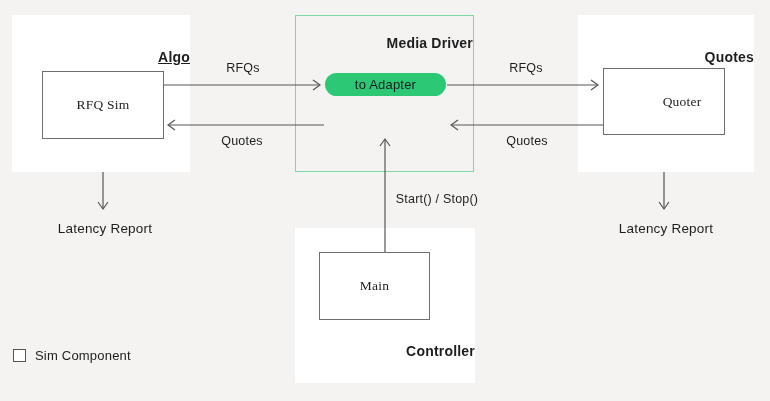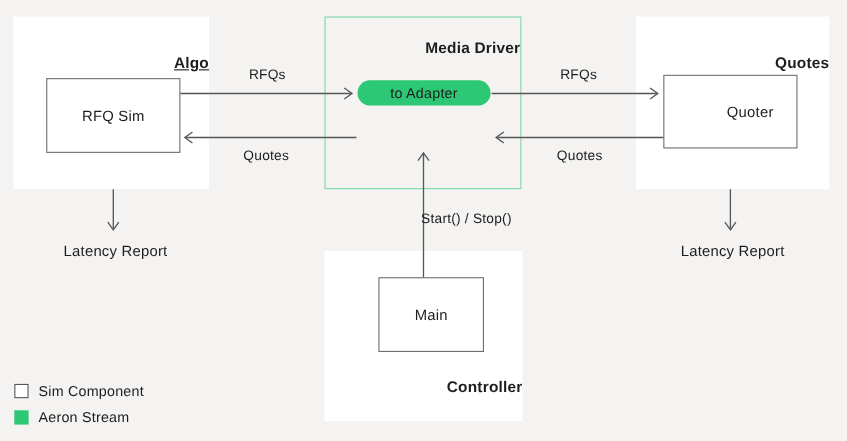--- a/index.html
+++ b/index.html
@@ -39,20 +39,21 @@
     border:1px solid var(--green_border);
   }
   .node{
     position:absolute;
     background:var(--panel);
     border:1px solid var(--node_border);
     display:flex;align-items:center;justify-content:center;
     font-size:13.5px;
     font-weight:500;
     letter-spacing:.2px;
+    font-family:Liberation Serif, serif;
   }
   .pill{
     position:absolute;
     height:23px;
     background:var(--green);
     border-radius:12px;
     display:flex;align-items:center;justify-content:center;
     font-size:13px;
     font-weight:500;
     letter-spacing:.2px;
@@ -127,21 +128,21 @@
   <div class="panel" style="left:578px;top:15px;width:176px;height:157px;">
     <div class="panel-title" style="top:34px;">Quotes</div>
   </div>
   <div class="node" style="left:603px;top:68px;width:122px;height:67px;padding-left:36px;">
     <span>Quoter</span>
   </div>
 
   <div class="panel" style="left:295px;top:228px;width:180px;height:155px;">
     <div class="panel-title" style="bottom:24px;">Controller</div>
   </div>
-  <div class="node" style="left:344px;top:252px;width:96px;height:68px;">
+  <div class="node" style="left:319px;top:252px;width:111px;height:68px;">
     <span>Main</span>
   </div>
 
   <svg class="connectors" width="770" height="401" viewBox="0 0 770 401">
 
     <path d="M164,85 H319"></path>
     <polyline points="313,80 320,85 313,90"></polyline>
 
     <path d="M324,125 H169"></path>
     <polyline points="175,120 168,125 175,130"></polyline>
@@ -159,28 +160,24 @@
     <polyline points="98,202 103,209 108,202"></polyline>
 
     <path d="M664,172 V208"></path>
     <polyline points="659,202 664,209 669,202"></polyline>
   </svg>
 
   <div class="edge-label" style="left:243px;top:68px;">RFQs</div>
   <div class="edge-label" style="left:242px;top:141px;">Quotes</div>
   <div class="edge-label" style="left:526px;top:68px;">RFQs</div>
   <div class="edge-label" style="left:527px;top:141px;">Quotes</div>
-  <div class="edge-label" style="left:424px;top:199px;">Start() / Stop()</div>
+  <div class="edge-label" style="left:437px;top:199px;">Start() / Stop()</div>
   <div class="report-label" style="left:105px;top:228px;">Latency Report</div>
   <div class="report-label" style="left:666px;top:228px;">Latency Report</div>
 
   <div class="legend">
     <div class="legend-item">
       <span class="swatch swatch-sim"></span>
       <span class="legend-label">Sim Component</span>
     </div>
-    <div class="legend-item">
-      <span class="swatch swatch-aeron"></span>
-      <span class="legend-label">Aeron Stream</span>
-    </div>
   </div>
 
 </div>
 
 </body></html>

